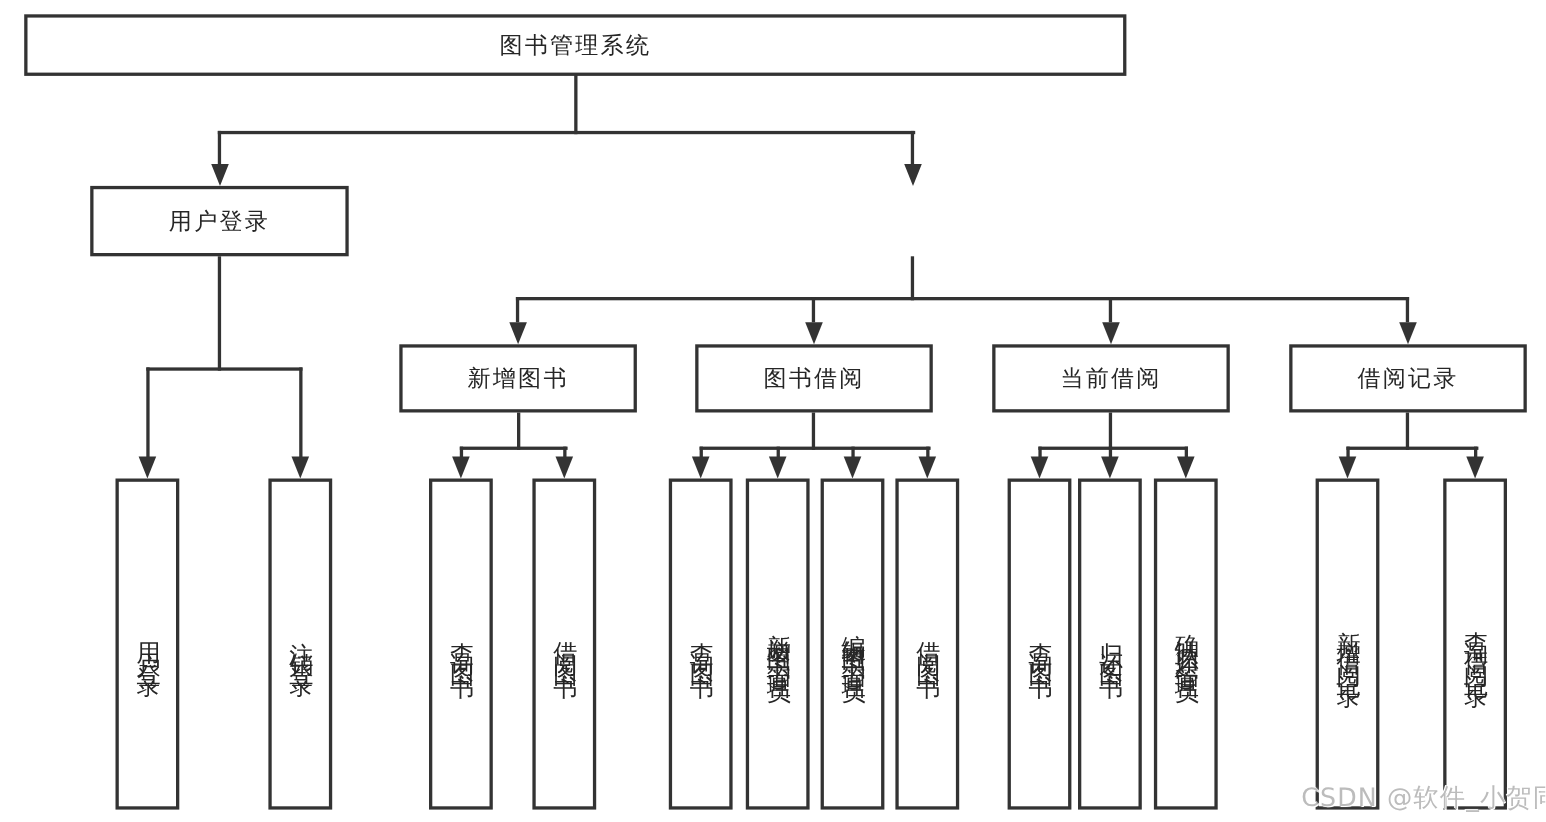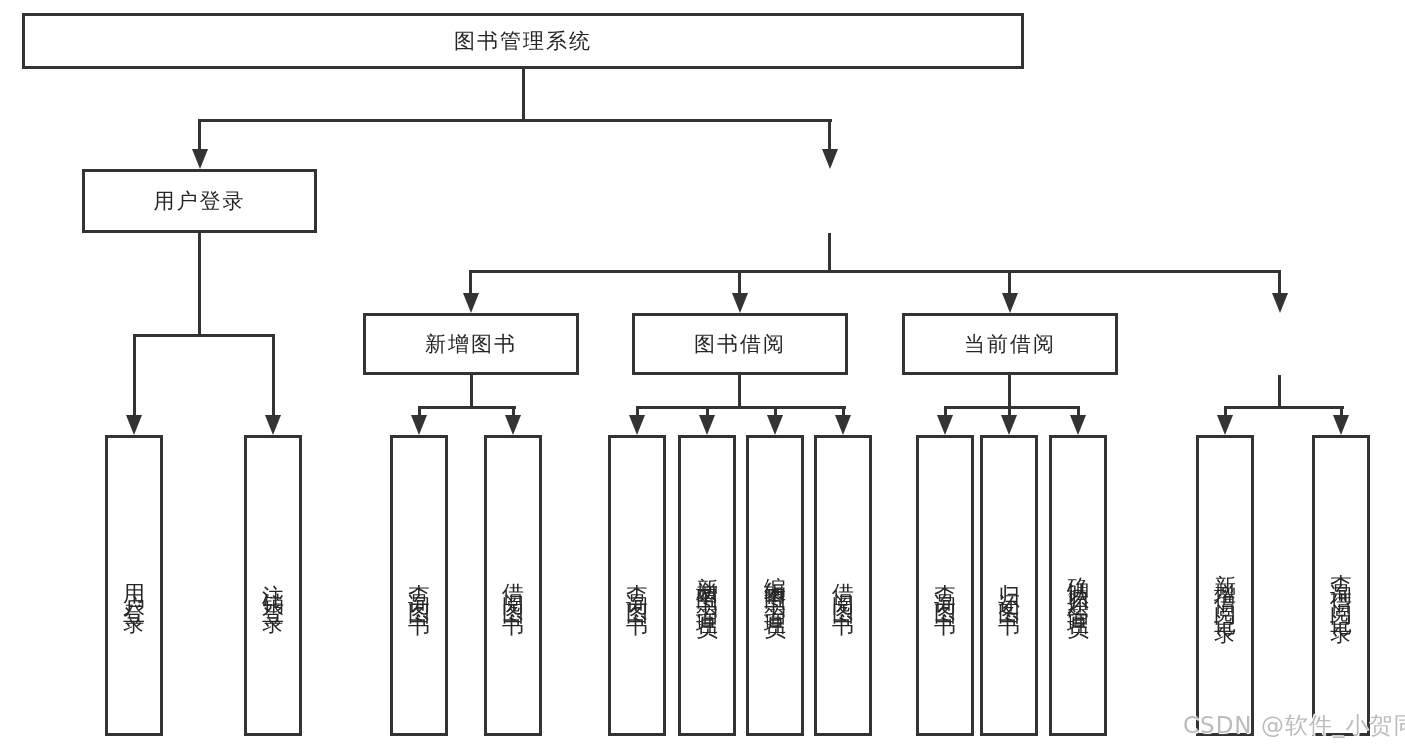--- a/index.html
+++ b/index.html
@@ -104,20 +104,23 @@
 
   <div class="box hbox" style="left:363px; top:313px; width:216px; height:62px;">
     <span>新增图书</span>
   </div>
   <div class="box hbox" style="left:632px; top:313px; width:216px; height:62px;text-align:center;">
     <span>图书借阅</span>
   </div>
   <div class="box hbox" style="left:902px; top:313px; width:216px; height:62px;">
     <span>当前借阅</span>
   </div>
+  <div class="box hbox" style="left:1172px; top:313px; width:216px; height:62px;">
+    <span>借阅记录</span>
+  </div>
 
   <div class="line" style="left:470px; top:375px; width:3px; height:34px;"></div>
   <div class="line" style="left:418px; top:406px; width:98px; height:3px;"></div>
   <div class="line" style="left:418px; top:406px; width:3px; height:10px;"></div>
   <div class="line" style="left:512px; top:406px; width:3px; height:10px;"></div>
   <div class="arrow" style="left:411px; top:415px;"></div>
   <div class="arrow" style="left:505px; top:415px;"></div>
 
   <div class="line" style="left:738px; top:375px; width:3px; height:34px;"></div>
   <div class="line" style="left:636px; top:406px; width:210px; height:3px;"></div>

